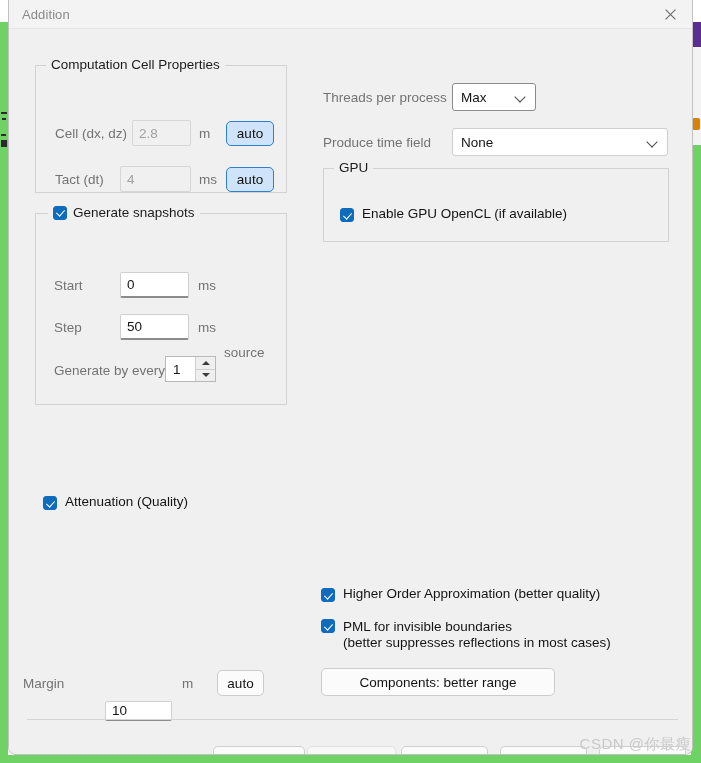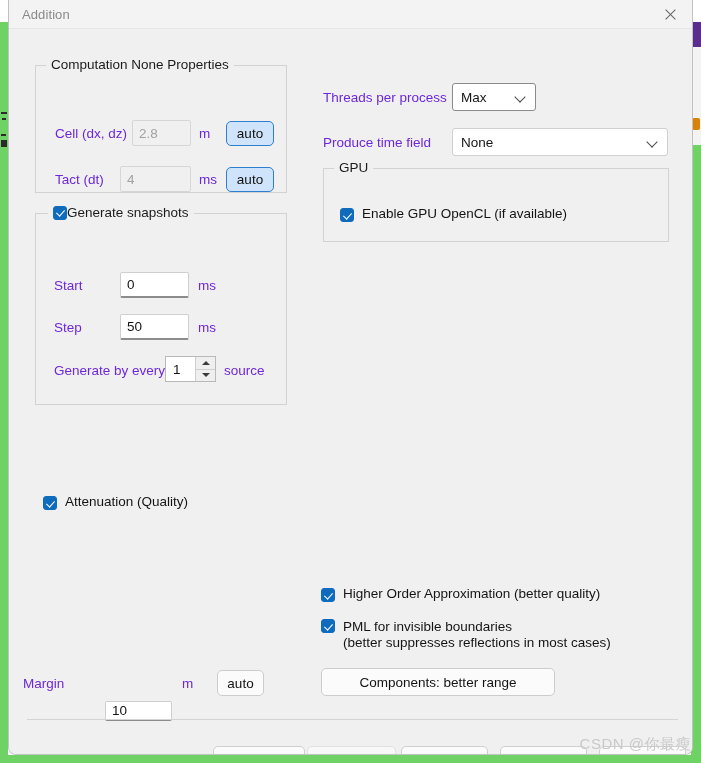--- a/index.html
+++ b/index.html
@@ -133,27 +133,28 @@
     left: 10px;
     background: #f0f0f0;
     padding: 0 5px;
     font-size: 13.5px;
     color: #1b1b1b;
     white-space: nowrap;
   }
   .groupbox > .gb-title.with-check {
     display: flex;
     align-items: center;
+    gap: 6px;
     left: 12px;
   }
 
   .lbl {
     position: absolute;
     font-size: 13.5px;
-    color: #6d28d9;
+    color: #737373;
     white-space: nowrap;
   }
 
   
   .tinput {
     position: absolute;
     box-sizing: border-box;
     background: #ffffff;
     border: 1px solid #cfcfcf;
     border-bottom: 2px solid #8c8c8c;
@@ -370,21 +371,21 @@
       <svg width="11" height="11" viewBox="0 0 11 11" aria-hidden="true">
         <line x1="0.6" y1="0.6" x2="10.4" y2="10.4" stroke="#6a6a6a" stroke-width="1.1"></line>
         <line x1="10.4" y1="0.6" x2="0.6" y2="10.4" stroke="#6a6a6a" stroke-width="1.1"></line>
       </svg>
     </div>
   </div>
 
   <div id="content">
 
     <div class="groupbox" style="left:26px; top:36px; width:252px; height:128px;">
-      <div class="gb-title">Computation None Properties</div>
+      <div class="gb-title">Computation Cell Properties</div>
     </div>
 
     <div class="lbl" style="left:46px; top:97px;">Cell (dx, dz)</div>
     <div class="tinput disabled" style="left:123px; top:91px; width:59px; height:26px;">2.8</div>
     <div class="lbl" style="left:190px; top:97px;">m</div>
     <div class="btn-auto-blue" style="left:217px; top:92px; width:48px; height:25px;">auto</div>
 
     <div class="lbl" style="left:46px; top:143px;">Tact (dt)</div>
     <div class="tinput disabled" style="left:111px; top:137px; width:71px; height:26px;">4</div>
     <div class="lbl" style="left:190px; top:143px;">ms</div>
@@ -406,21 +407,21 @@
     <div class="lbl" style="left:189px; top:291px;">ms</div>
 
     <div class="lbl" style="left:45px; top:334px;">Generate by every</div>
     <div class="spin" style="left:156px; top:327px; width:51px;">
       <div class="sval">1</div>
       <div class="sbtns">
         <div class="sbtn sup"></div>
         <div class="sbtn sdn"></div>
       </div>
     </div>
-    <div class="lbl" style="left:215px; top:334px;">source</div>
+    <div class="lbl" style="left:215px; top:316px;">source</div>
 
     <div class="lbl" style="left:314px; top:61px;">Threads per process</div>
     <div class="combo" style="left:443px; top:54px; width:84px; height:28px;">
       <span class="cval">Max</span>
       <span class="chev"></span>
     </div>
 
     <div class="lbl" style="left:314px; top:106px;">Produce time field</div>
     <div class="combo soft" style="left:443px; top:99px; width:216px; height:28px;">
       <span class="cval">None</span>

